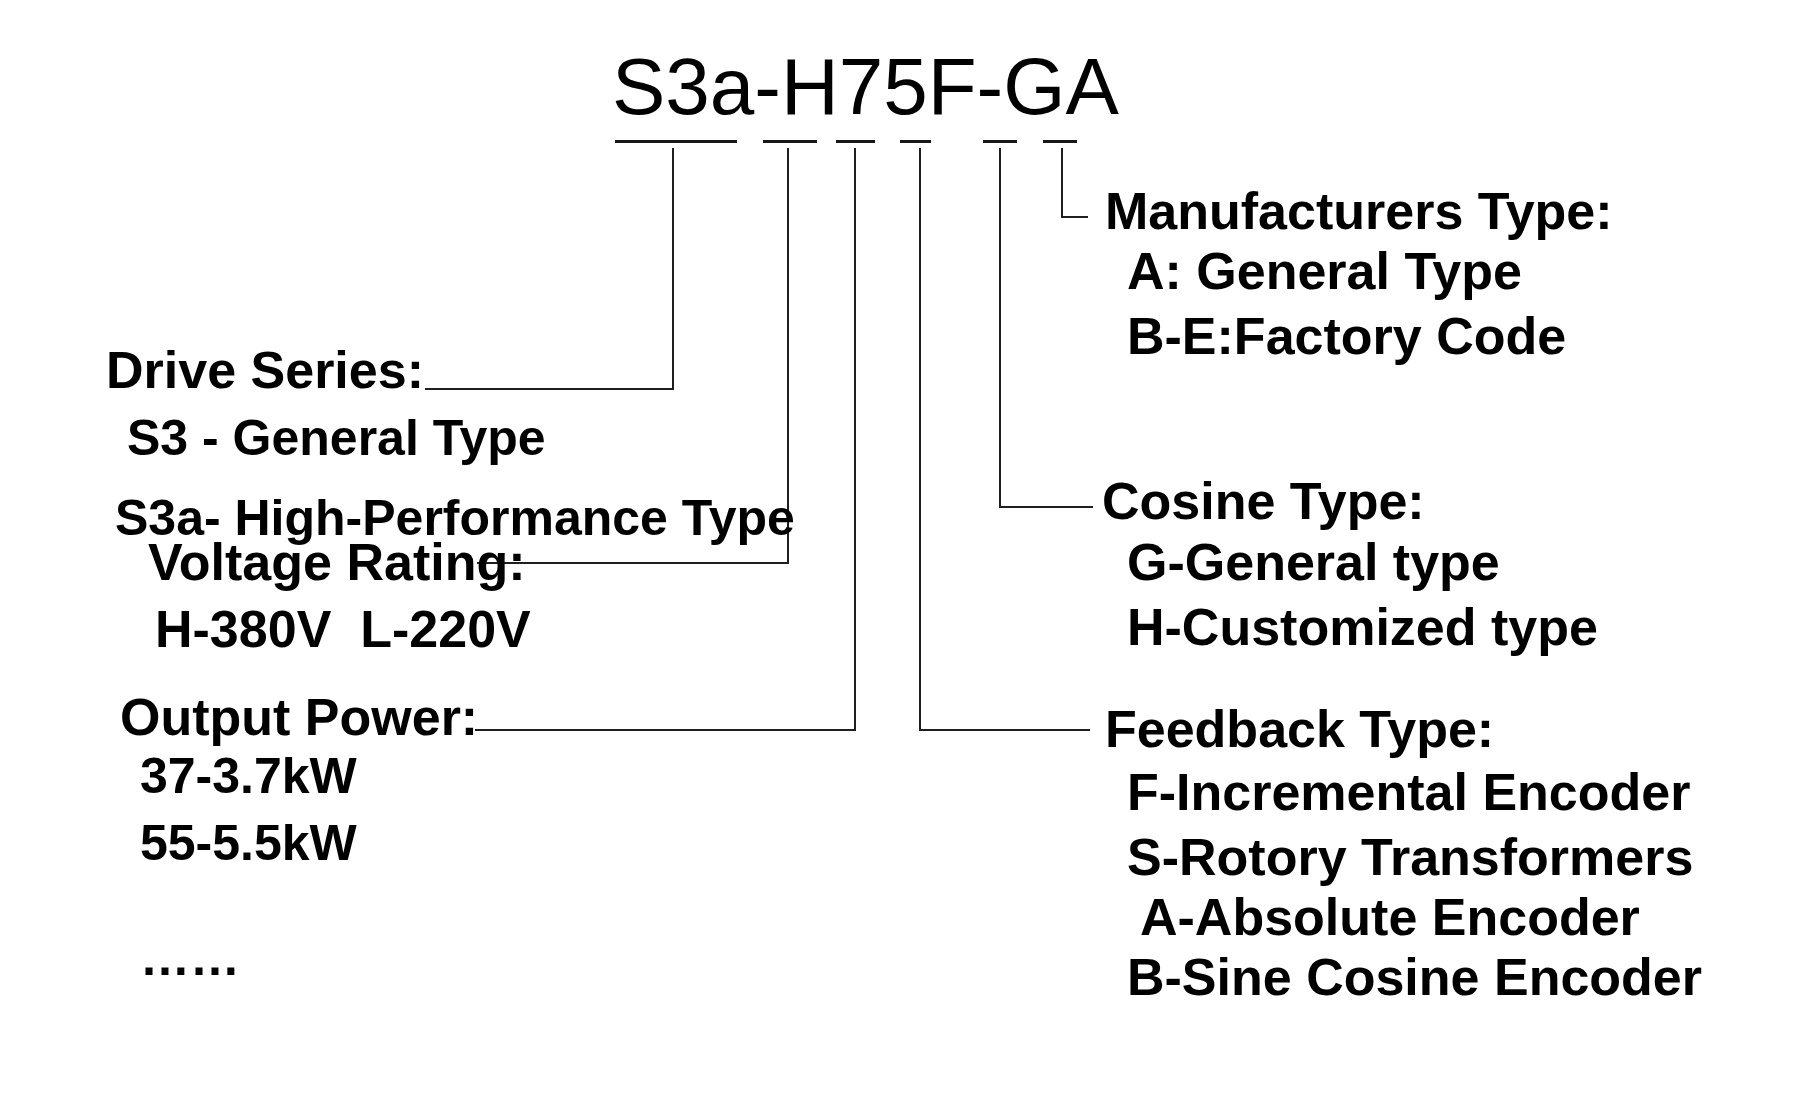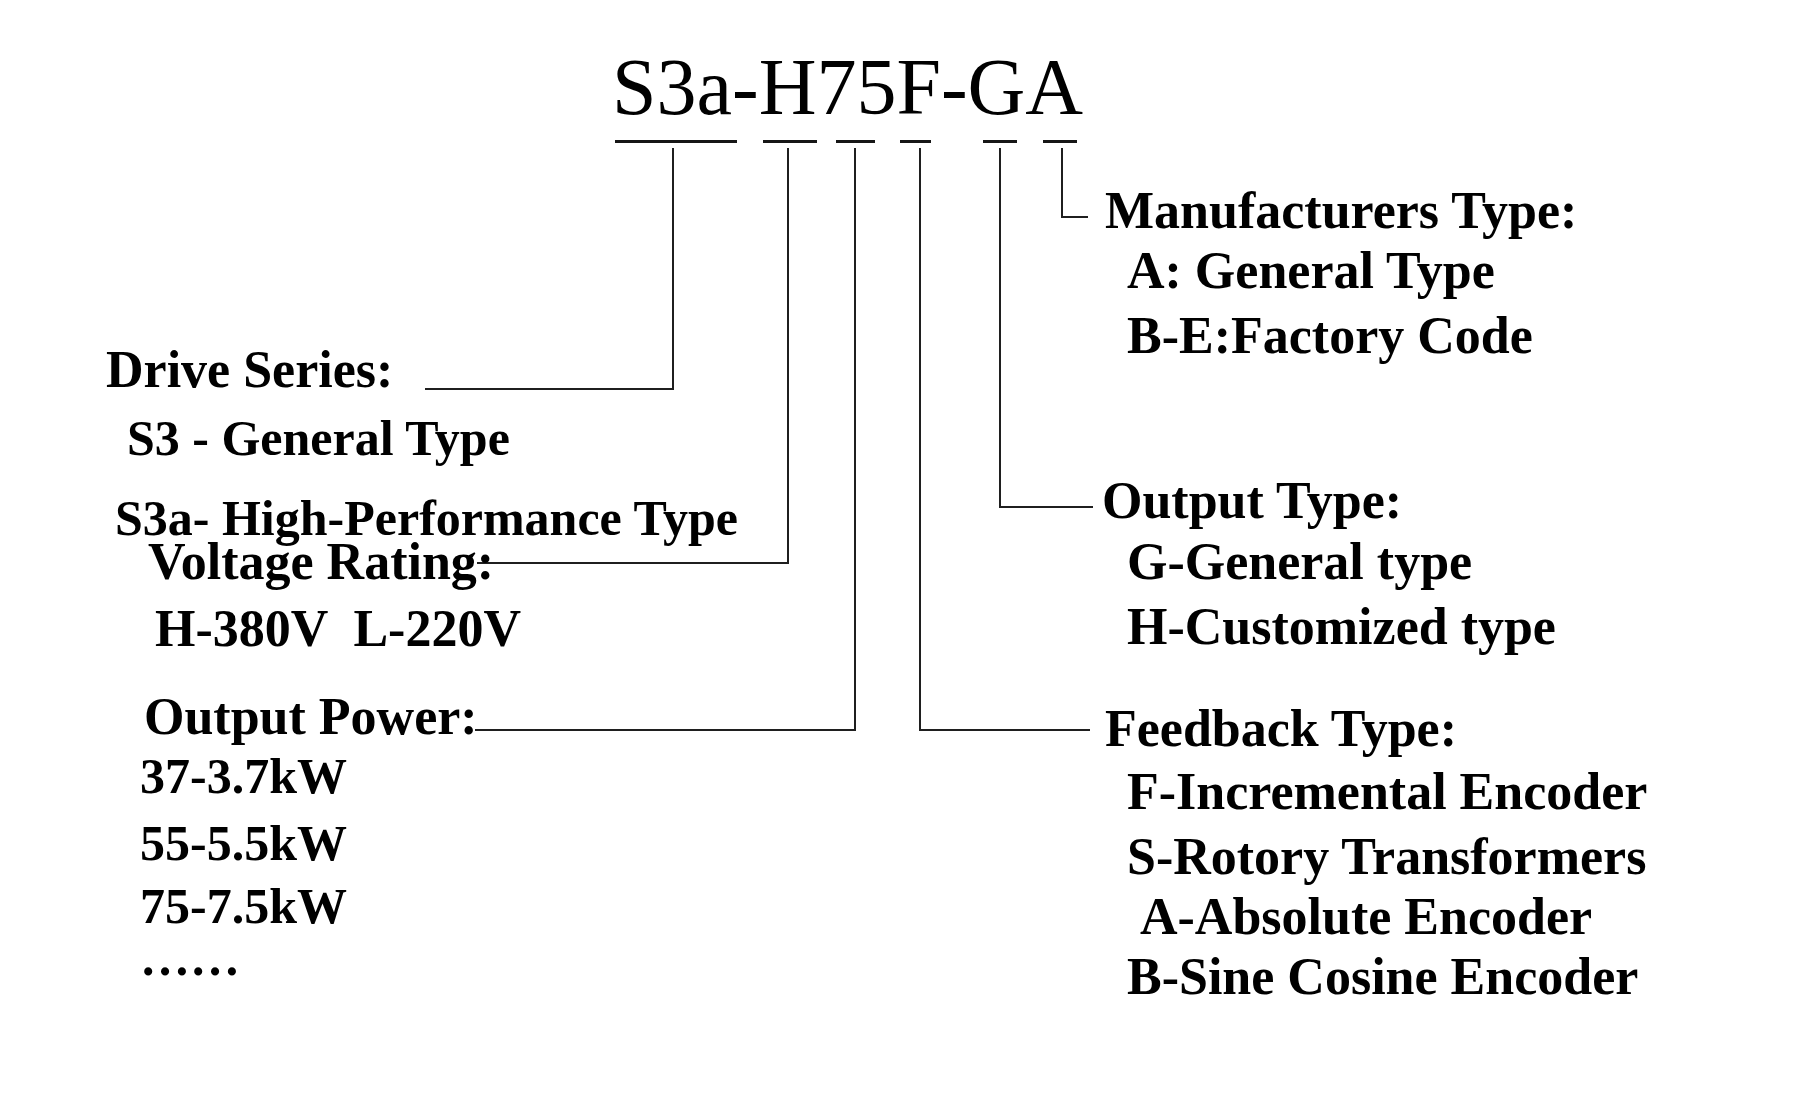--- a/index.html
+++ b/index.html
@@ -1,21 +1,21 @@
 <!DOCTYPE html>
 <html><head>
 <meta charset="utf-8">
 <style>
   html,body{margin:0;padding:0;background:#ffffff;}
   .canvas{
     position:relative;
     width:1801px;height:1113px;
     background:#ffffff;
     overflow:hidden;
-    font-family:Liberation Serif, serif;
+    font-family:Liberation Sans, sans-serif;
     color:#000000;
   }
   .title{
     position:absolute;
     font-size:80px;
     font-weight:400;
     line-height:1;
     white-space:pre;
     color:#000000;
   }
@@ -60,31 +60,30 @@
   <div class="hline" style="left:999px;top:506px;width:94px;"></div>
   <div class="hline" style="left:1061px;top:216px;width:27px;"></div>
 
   <div class="txt fs52" style="left:106px;top:344px;">Drive Series:</div>
   <div class="txt fs50" style="left:127px;top:413px;">S3 - General Type</div>
   <div class="txt fs50" style="left:115px;top:493px;">S3a- High-Performance Type</div>
 
   <div class="txt fs52" style="left:100px;top:536px;margin-left:48px;">Voltage Rating:</div>
   <div class="txt fs52" style="left:127px;top:603px;margin-left:28px;">H-380V  L-220V</div>
 
-  <div class="txt fs52" style="left:120px;top:691px;margin-left:24px;">Output Power:</div>
+  <div class="txt fs52" style="left:120px;top:691px;">Output Power:</div>
   <div class="txt fs50" style="left:140px;top:751px;">37-3.7kW</div>
   <div class="txt fs50" style="left:140px;top:818px;">55-5.5kW</div>
-  <div class="txt fs50" style="left:140px;top:881px;">75-7.5kW</div>
   <div class="txt fs50" style="left:140px;top:933px;">……</div>
 
   <div class="txt fs52" style="left:1105px;top:185px;text-align:center;">Manufacturers Type:</div>
   <div class="txt fs52" style="left:1127px;top:245px;">A: General Type</div>
   <div class="txt fs52" style="left:1127px;top:310px;">B-E:Factory Code</div>
 
-  <div class="txt fs52" style="left:1102px;top:475px;">Output Type:</div>
+  <div class="txt fs52" style="left:1102px;top:475px;">Cosine Type:</div>
   <div class="txt fs52" style="left:1127px;top:536px;">G-General type</div>
   <div class="txt fs52" style="left:1127px;top:601px;">H-Customized type</div>
 
   <div class="txt fs52" style="left:1105px;top:703px;">Feedback Type:</div>
   <div class="txt fs52" style="left:1127px;top:766px;">F-Incremental Encoder</div>
   <div class="txt fs52" style="left:1127px;top:831px;">S-Rotory Transformers</div>
   <div class="txt fs52" style="left:1129px;top:891px;margin-left:11px;">A-Absolute Encoder</div>
   <div class="txt fs52" style="left:1127px;top:951px;">B-Sine Cosine Encoder</div>
 
 </div>

